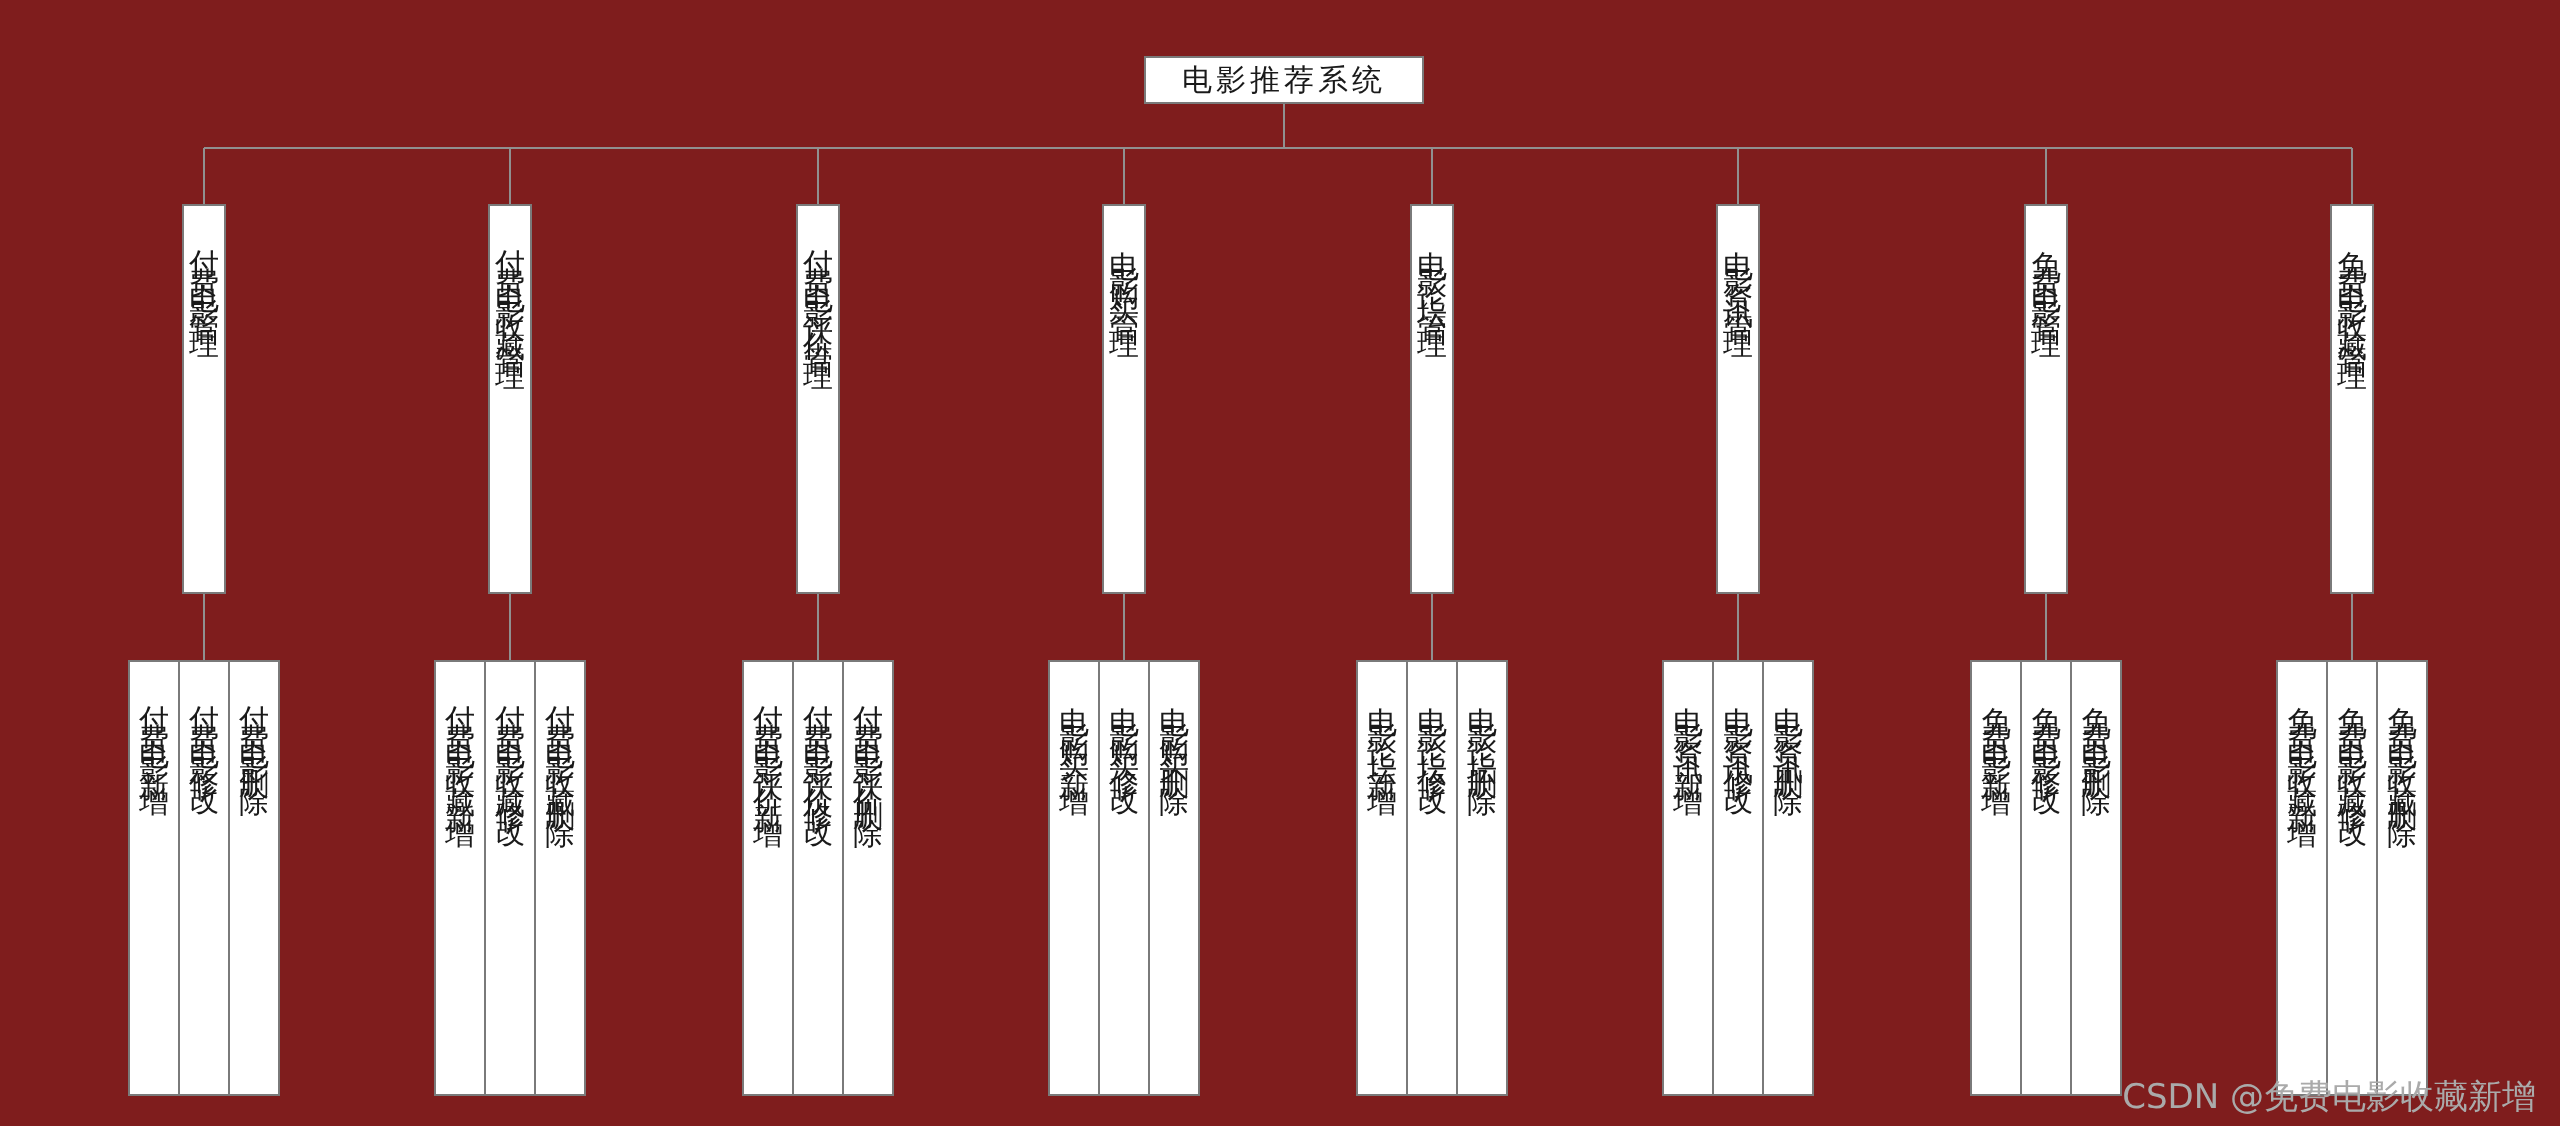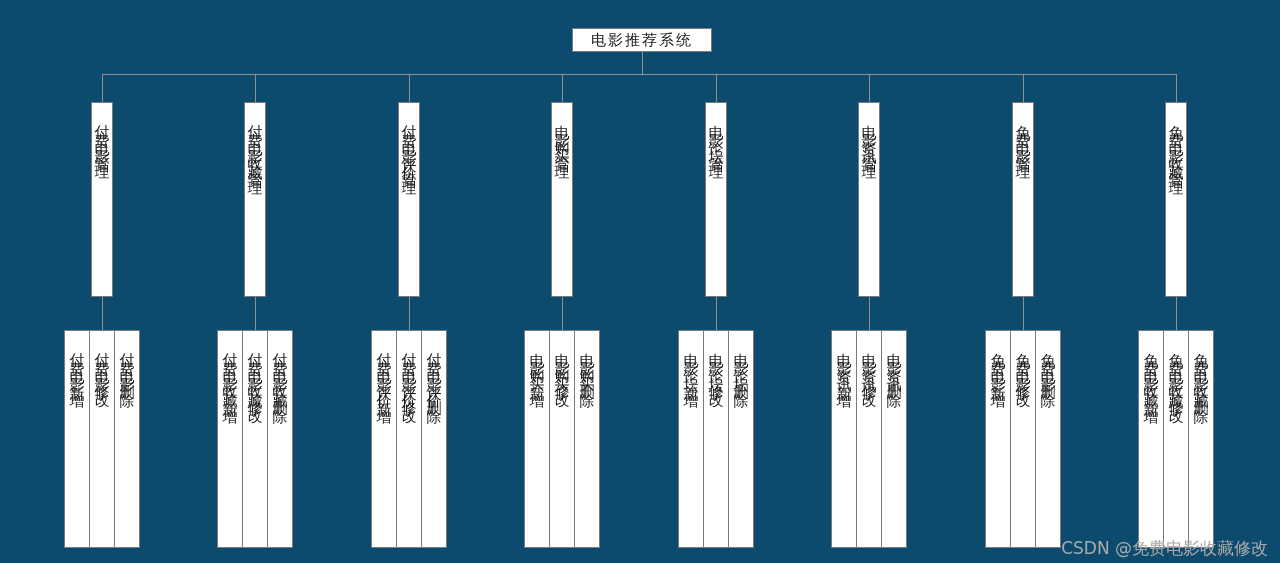--- a/index.html
+++ b/index.html
@@ -7,21 +7,21 @@
     --line:#909090;
     --text:#1a1a1a;
     --watermark:#aaaaaa;
   }
   *{ box-sizing:border-box; margin:0; padding:0; }
   html,body{ background:#ffffff; }
   body{ font-family:"DejaVu Sans","Liberation Sans",sans-serif; }
   #canvas{
     position:relative;
     width:1280px; height:563px;
-    background:#0c4a6e;
+    background:#7f1d1d;
     overflow:hidden;
     padding-left:41px;
   }
   #connectors{ position:absolute; left:0; top:0; }
   .root-box{
     position:absolute; left:572px; top:28px;
     width:140px; height:24px;
     border:1px solid var(--border);
     background:#fff;
     display:flex; align-items:center; justify-content:center;
@@ -141,15 +141,15 @@
 
   <div class="branch" style="left:1137px">
     <div class="pbox vtext">免费电影收藏管理</div>
     <div class="children">
       <div class="cbox vtext">免费电影收藏新增</div>
       <div class="cbox vtext">免费电影收藏修改</div>
       <div class="cbox vtext">免费电影收藏删除</div>
     </div>
   </div>
 
-  <div class="watermark">CSDN @免费电影收藏修改</div>
+  <div class="watermark">CSDN @免费电影收藏新增</div>
 
 </div>
 
 </body></html>

